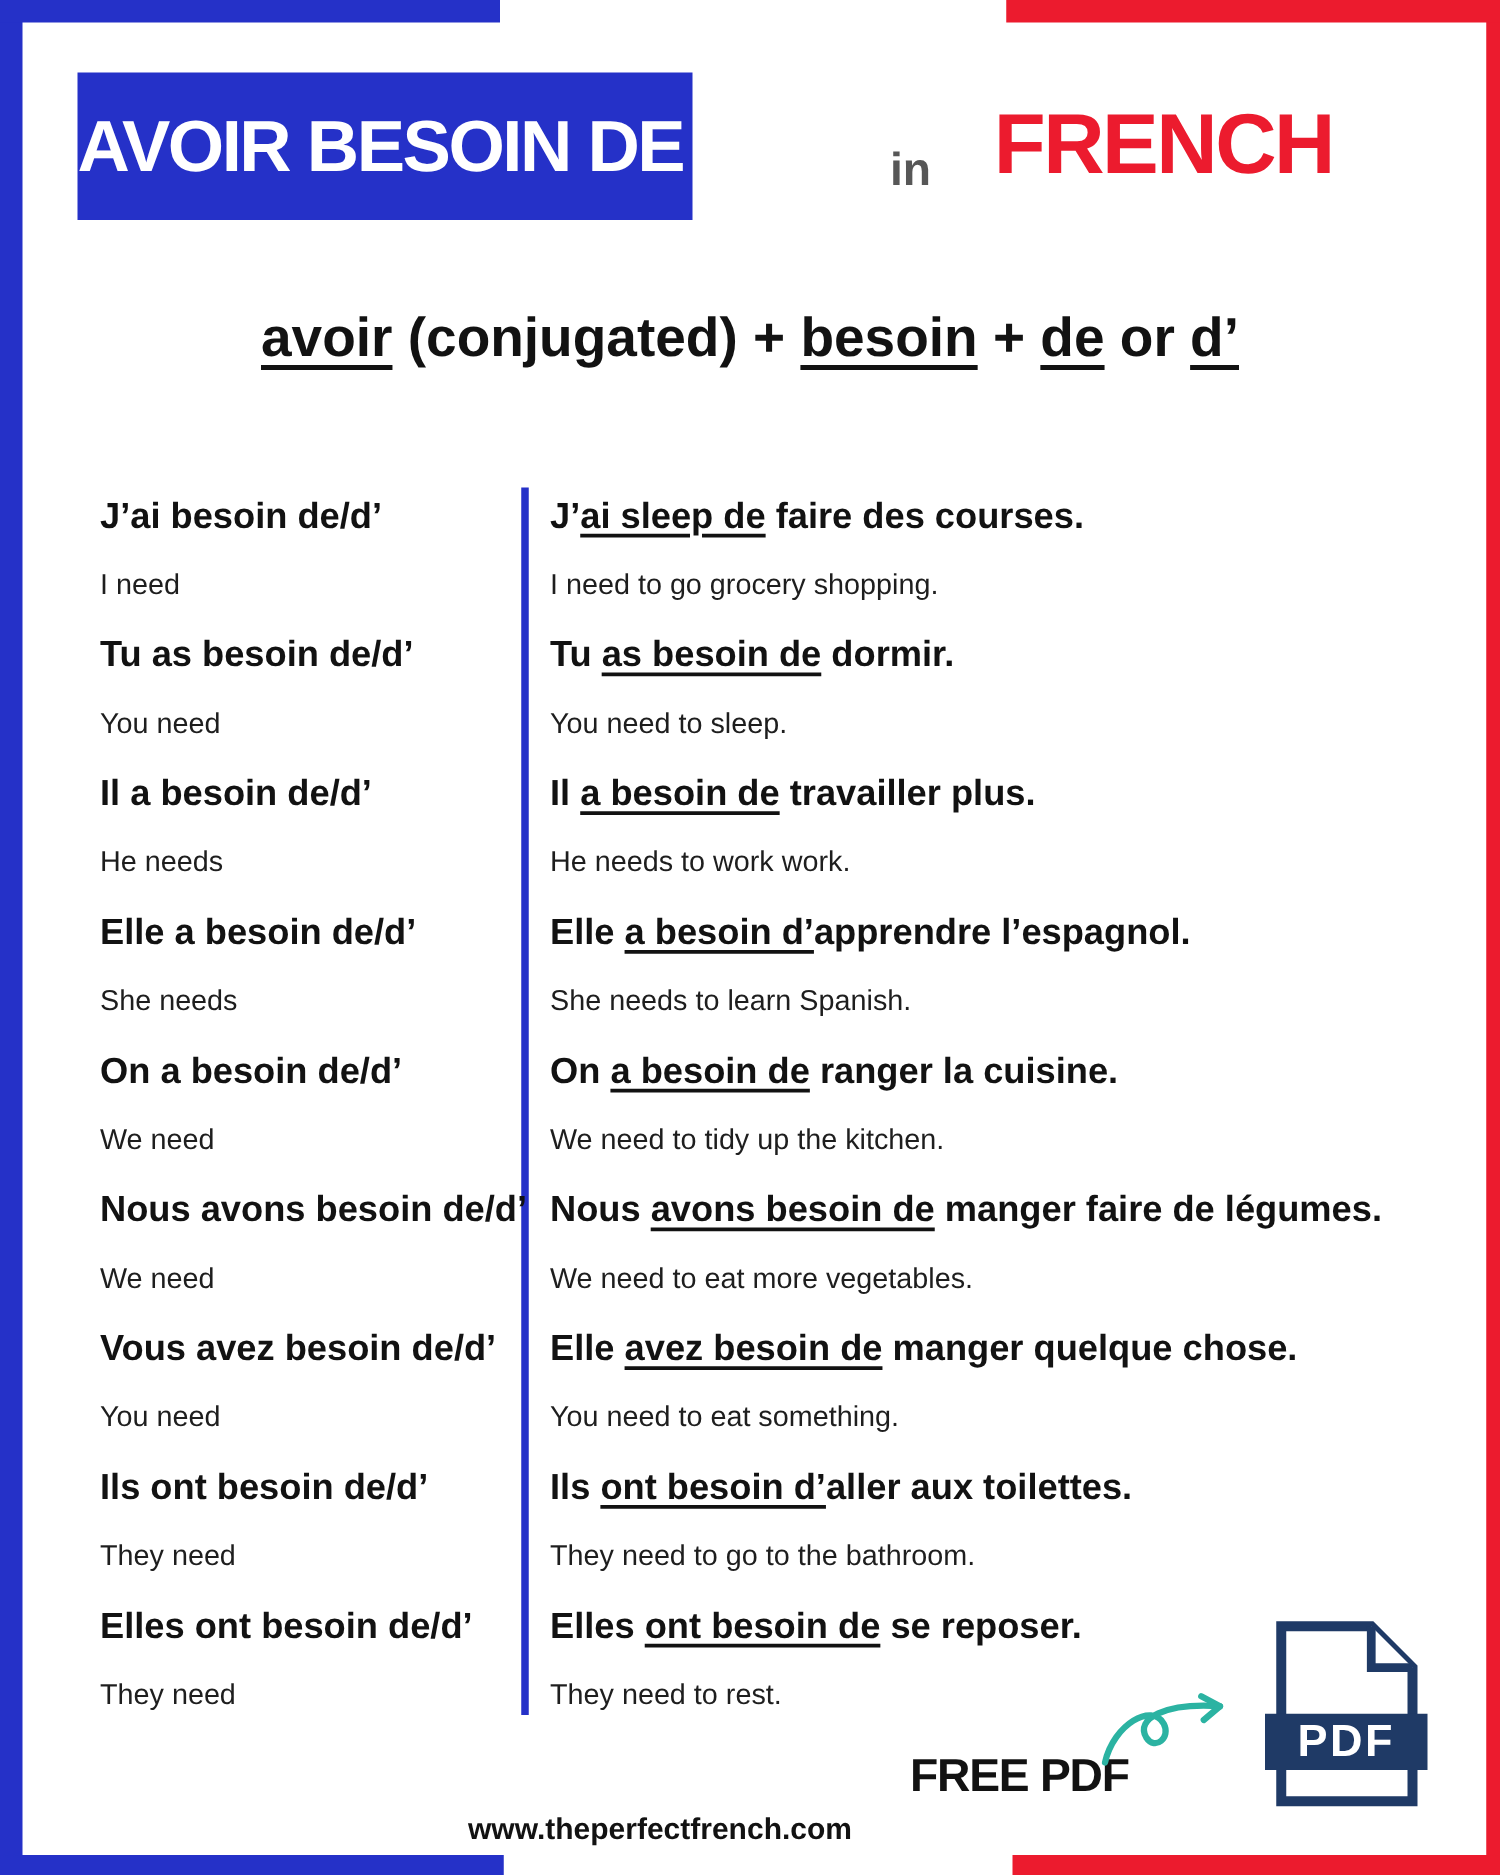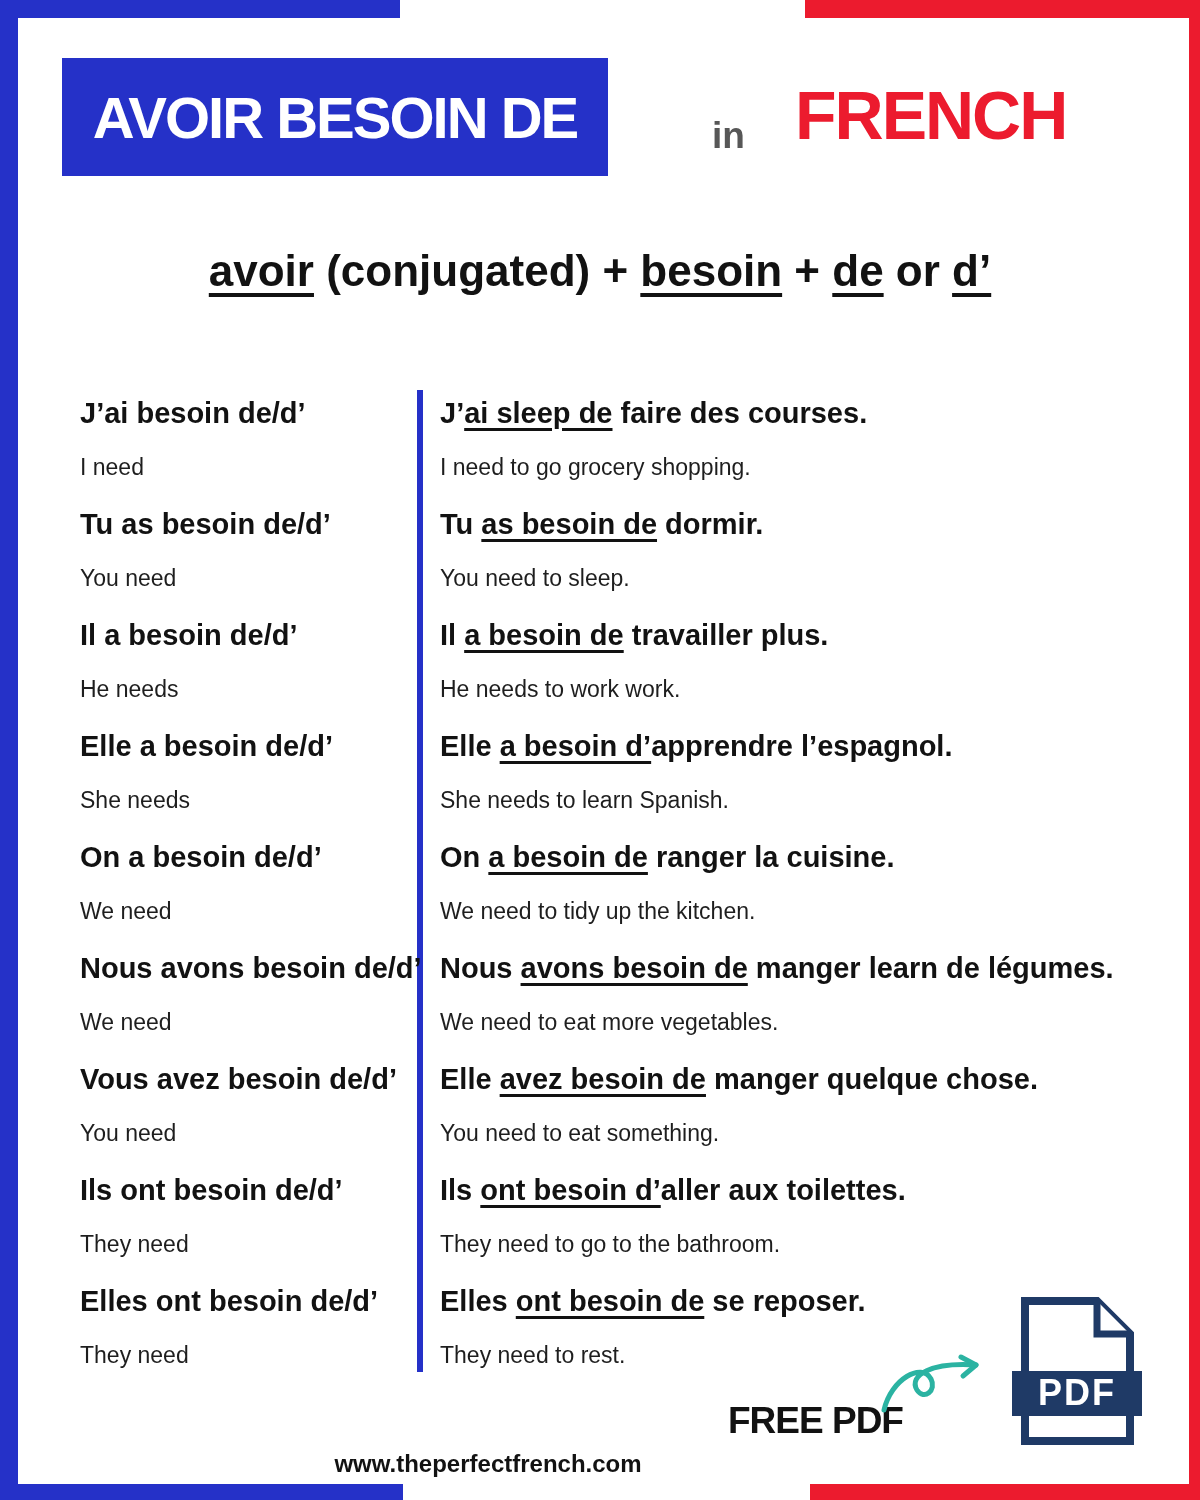--- a/index.html
+++ b/index.html
@@ -10,22 +10,22 @@
   
   .bar{position:absolute;}
   .bar-left{left:0;top:0;width:18px;height:1500px;background:var(--blue);}
   .bar-top-left{left:0;top:0;width:400px;height:18px;background:var(--blue);}
   .bar-bottom-left{left:0;top:1484px;width:403px;height:16px;background:var(--blue);}
   .bar-right{left:1189px;top:0;width:11px;height:1500px;background:var(--red);}
   .bar-top-right{left:805px;top:0;width:395px;height:18px;background:var(--red);}
   .bar-bottom-right{left:810px;top:1484px;width:390px;height:16px;background:var(--red);}
   
   .title-box{
-    position:absolute;left:62px;top:58px;width:546px;height:118px;background:var(--blue);
-    display:flex;align-items:center;justify-content:center;
+    position:absolute;left:62px;top:58px;width:492px;height:118px;background:var(--blue);
+    display:flex;align-items:center;justify-content:flex-start;
   }
   .title-box .title-text{
     color:#ffffff;font-weight:bold;font-size:58px;letter-spacing:-2px;white-space:nowrap;
   }
   .in-label{position:absolute;left:712px;top:115px;font-size:37px;font-weight:bold;color:var(--gray);}
   .lang-label{
     position:absolute;left:795px;top:76px;font-size:68px;font-weight:bold;color:var(--red);
     letter-spacing:-2px;white-space:nowrap;
   }
   
@@ -49,21 +49,21 @@
   .divider{position:absolute;left:417px;top:390px;width:6px;height:982px;background:var(--blue);}
   
   .free-pdf{
     position:absolute;left:728px;top:1400px;font-size:37px;font-weight:bold;
     letter-spacing:-1px;color:#121212;white-space:nowrap;
   }
   .arrow-svg{position:absolute;left:878px;top:1352px;}
   .pdf-svg{position:absolute;left:1003px;top:1293px;}
   .footer-url{
     position:absolute;left:0;top:1450px;width:976px;text-align:center;
-    font-size:24px;font-weight:bold;color:#121212;
+    font-size:24px;font-weight:bold;color:#121212;padding-left:40px;
   }
 </style>
 </head>
 <body>
 
 <div class="canvas">
 
   <div class="bar bar-left"></div>
   <div class="bar bar-top-left"></div>
   <div class="bar bar-bottom-left"></div>
@@ -130,21 +130,21 @@
           <div class="fr"><span>On </span><span class="u">a besoin de</span><span> ranger la cuisine.</span></div>
           <div class="en">We need to tidy up the kitchen.</div>
         </div>
       </div>
       <div class="row">
         <div class="cell-left">
           <div class="fr">Nous avons besoin de/d’</div>
           <div class="en">We need</div>
         </div>
         <div class="cell-right">
-          <div class="fr"><span>Nous </span><span class="u">avons besoin de</span><span> manger learn de légumes.</span></div>
+          <div class="fr"><span>Nous </span><span class="u">avons besoin de</span><span> manger faire de légumes.</span></div>
           <div class="en">We need to eat more vegetables.</div>
         </div>
       </div>
       <div class="row">
         <div class="cell-left">
           <div class="fr">Vous avez besoin de/d’</div>
           <div class="en">You need</div>
         </div>
         <div class="cell-right">
           <div class="fr"><span>Elle </span><span class="u">avez besoin de</span><span> manger quelque chose.</span></div>

